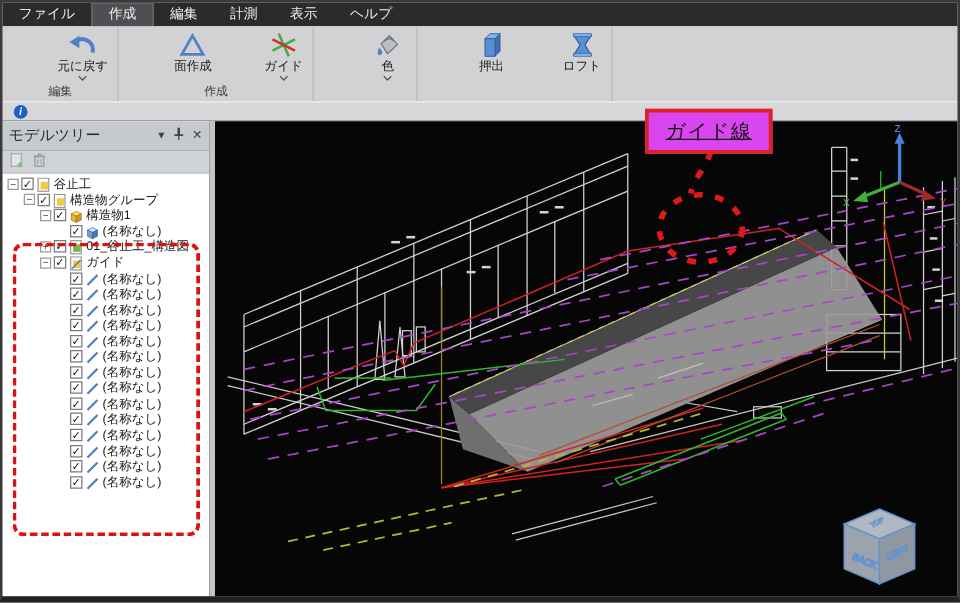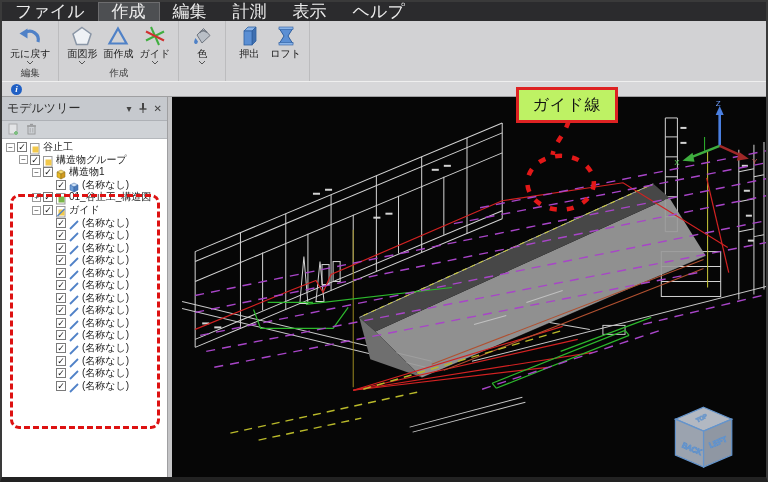--- a/index.html
+++ b/index.html
@@ -2,29 +2,29 @@
 <html><head>
 <meta charset="utf-8">
 <style>
   html,body{margin:0;padding:0;background:#888;}
   .app{position:relative;width:768px;height:482px;background:#d2d2d4;
        font-family:"Liberation Sans","DejaVu Sans",sans-serif;overflow:hidden;box-sizing:border-box;}
   .frame{position:absolute;inset:0;border:2px solid #3a3a3a;border-bottom:5px solid #222;pointer-events:none;z-index:90;}
 
   
   .menubar{position:absolute;left:2px;top:2px;right:2px;height:19px;background:#2b2b2d;display:flex;align-items:stretch;}
-  .mtab{color:#ececec;font-size:17px;line-height:19px;padding:0 13px;cursor:default;}
+  .mtab{color:#ececec;font-size:11px;line-height:19px;padding:0 13px;cursor:default;}
   .mtab.active{background:#4d4f52;border:1px solid #6d6d6f;border-bottom:none;line-height:17px;}
 
   
   .ribbon{position:absolute;left:2px;top:21px;right:2px;height:60px;background:#d2d2d4;
           border-bottom:1px solid #a4a4a6;display:flex;}
   .rgroup{position:relative;border-right:1px solid #bcbcbe;padding:2px 5px 12px 5px;display:flex;align-items:flex-start;}
   .rglabel{position:absolute;bottom:1px;left:0;right:0;text-align:center;font-size:9.5px;color:#3a3a3a;}
-  .rbtn{display:flex;flex-direction:column;align-items:center;padding:0 3px;min-width:30px;}
+  .rbtn{display:flex;flex-direction:column;align-items:center;padding:0 3px;min-width:30px;margin-left:36px;}
   .rbtn .ricon{height:25px;display:flex;align-items:center;justify-content:center;}
   .rbtn .rlabel{font-size:10px;color:#191919;white-space:nowrap;line-height:11px;}
   .rbtn.disabled .rlabel{color:#9a9a9a;}
   .rbtn.disabled .ricon{opacity:.45;}
   .caret{margin-top:1px;height:5px;}
 
   
   .infobar{position:absolute;left:2px;top:81px;right:2px;height:16px;background:#d7d7d9;
            border-top:1px solid #efefef;border-bottom:1px solid #9f9fa1;display:flex;align-items:center;padding-left:9px;box-sizing:border-box;}
   .info-ico{width:11px;height:11px;border-radius:50%;background:#1f5fc4;color:#fff;font-size:9px;font-weight:bold;
@@ -46,22 +46,22 @@
       color:#1a1a1a;box-sizing:border-box;flex:0 0 10px;}
   .tico{width:12px;height:12px;flex:0 0 12px;}
   .tlabel{font-size:10px;color:#1a1a1a;white-space:nowrap;}
   .guide-hilite{position:absolute;left:8px;top:55px;width:144px;height:229px;border:3.5px dashed #dd1111;border-radius:9px;pointer-events:none;z-index:5;}
 
   .splitter{width:4px;background:#c4c4c6;}
   .viewport{flex:1;background:#060606;position:relative;}
   .viewport svg{display:block;width:100%;height:100%;}
 
   
-  .callout{position:absolute;left:516px;top:87px;width:96px;height:30px;background:#bef264;border:3px solid #dd2222;
-           z-index:50;display:flex;align-items:center;justify-content:center;font-size:16px;color:#111;letter-spacing:1px;}
+  .callout{position:absolute;left:516px;top:87px;width:96px;height:30px;background:#d946ef;border:3px solid #dd2222;
+           z-index:50;display:flex;align-items:center;justify-content:center;font-size:16px;color:#111;letter-spacing:1px;text-decoration:underline;}
 </style>
 </head>
 <body>
 
 <div class="app">
   <div class="frame"></div>
 
   <div class="menubar">
     <span class="mtab">ファイル</span>
     <span class="mtab active">作成</span>
@@ -82,31 +82,20 @@
         </span>
         <span class="rlabel">元に戻す</span>
         <svg class="caret" width="8" height="5">
             <path d="M1 1 L4 4 L7 1" stroke="#555" fill="none"></path>
           </svg>
       </div>
       <span class="rglabel">編集</span>
     </div>
 
     <div class="rgroup">
-      <div class="rbtn">
-        <span class="ricon">
-          <svg width="24" height="24">
-              <polygon points="12,3.5 21,10 17.5,20.5 6.5,20.5 3,10" fill="#eef1f5" stroke="#8a96a6" stroke-width="1.5"></polygon>
-            </svg>
-        </span>
-        <span class="rlabel">面図形</span>
-        <svg class="caret" width="8" height="5">
-            <path d="M1 1 L4 4 L7 1" stroke="#555" fill="none"></path>
-          </svg>
-      </div>
       <div class="rbtn">
         <span class="ricon">
           <svg width="24" height="24">
               <polygon points="12,4.5 20.5,19.5 3.5,19.5" fill="none" stroke="#4f81c7" stroke-width="2.2"></polygon>
             </svg>
         </span>
         <span class="rlabel">面作成</span>
       </div>
       <div class="rbtn">
         <span class="ricon">

